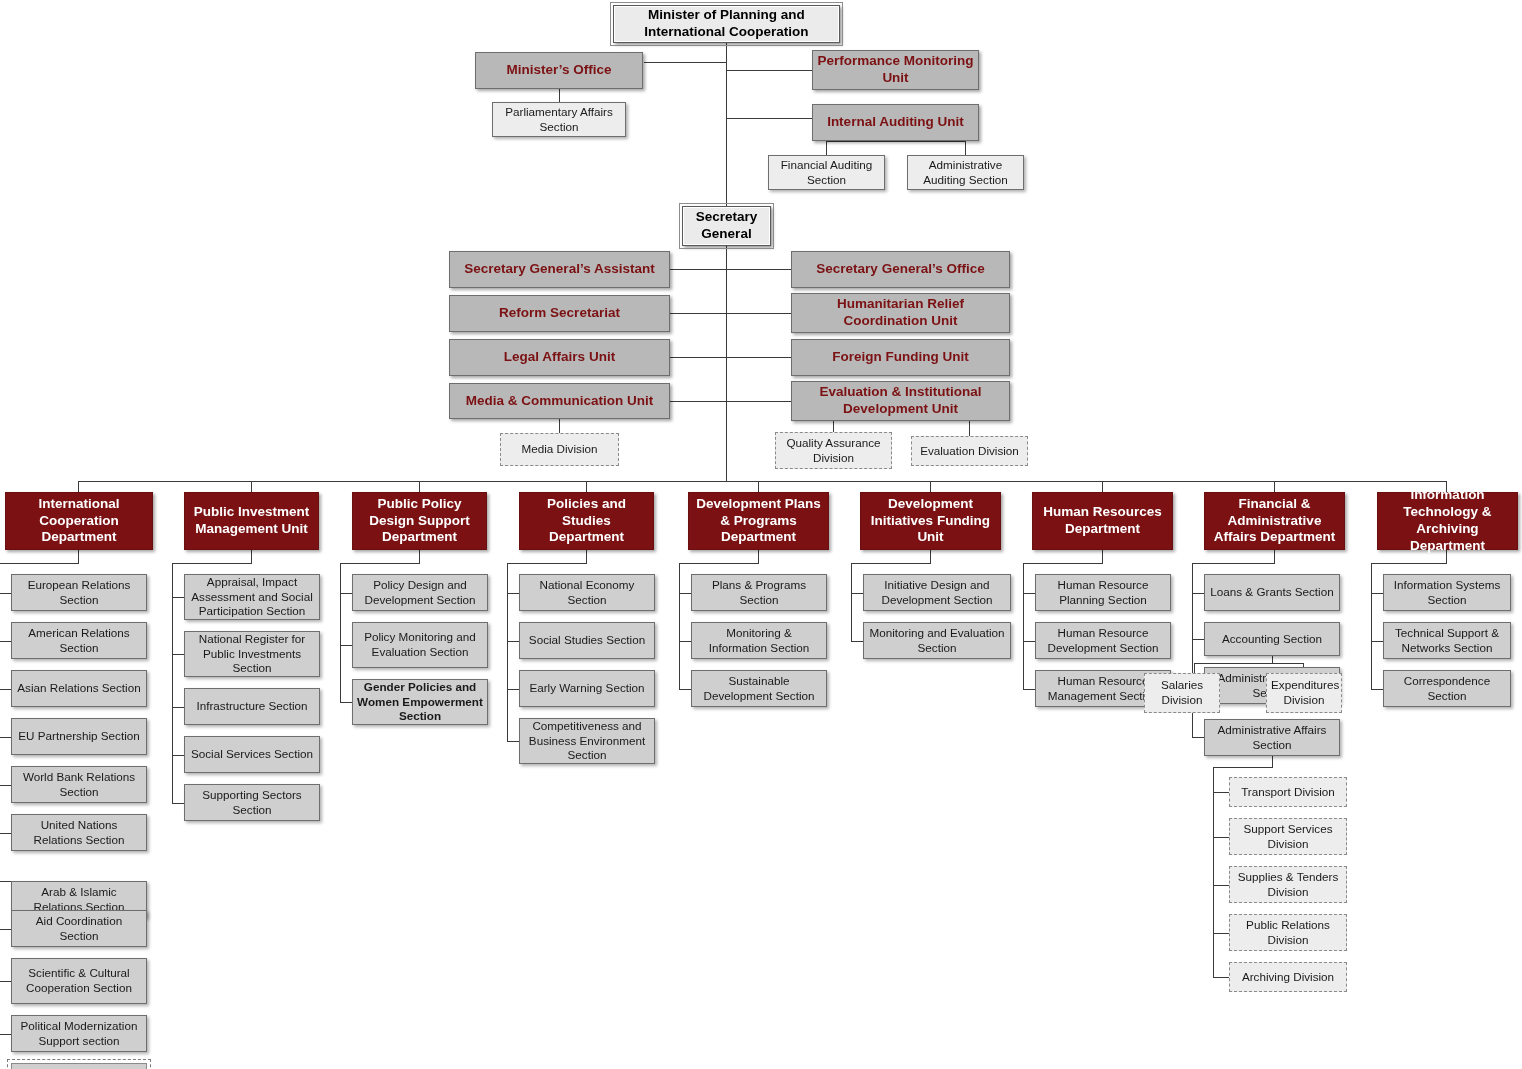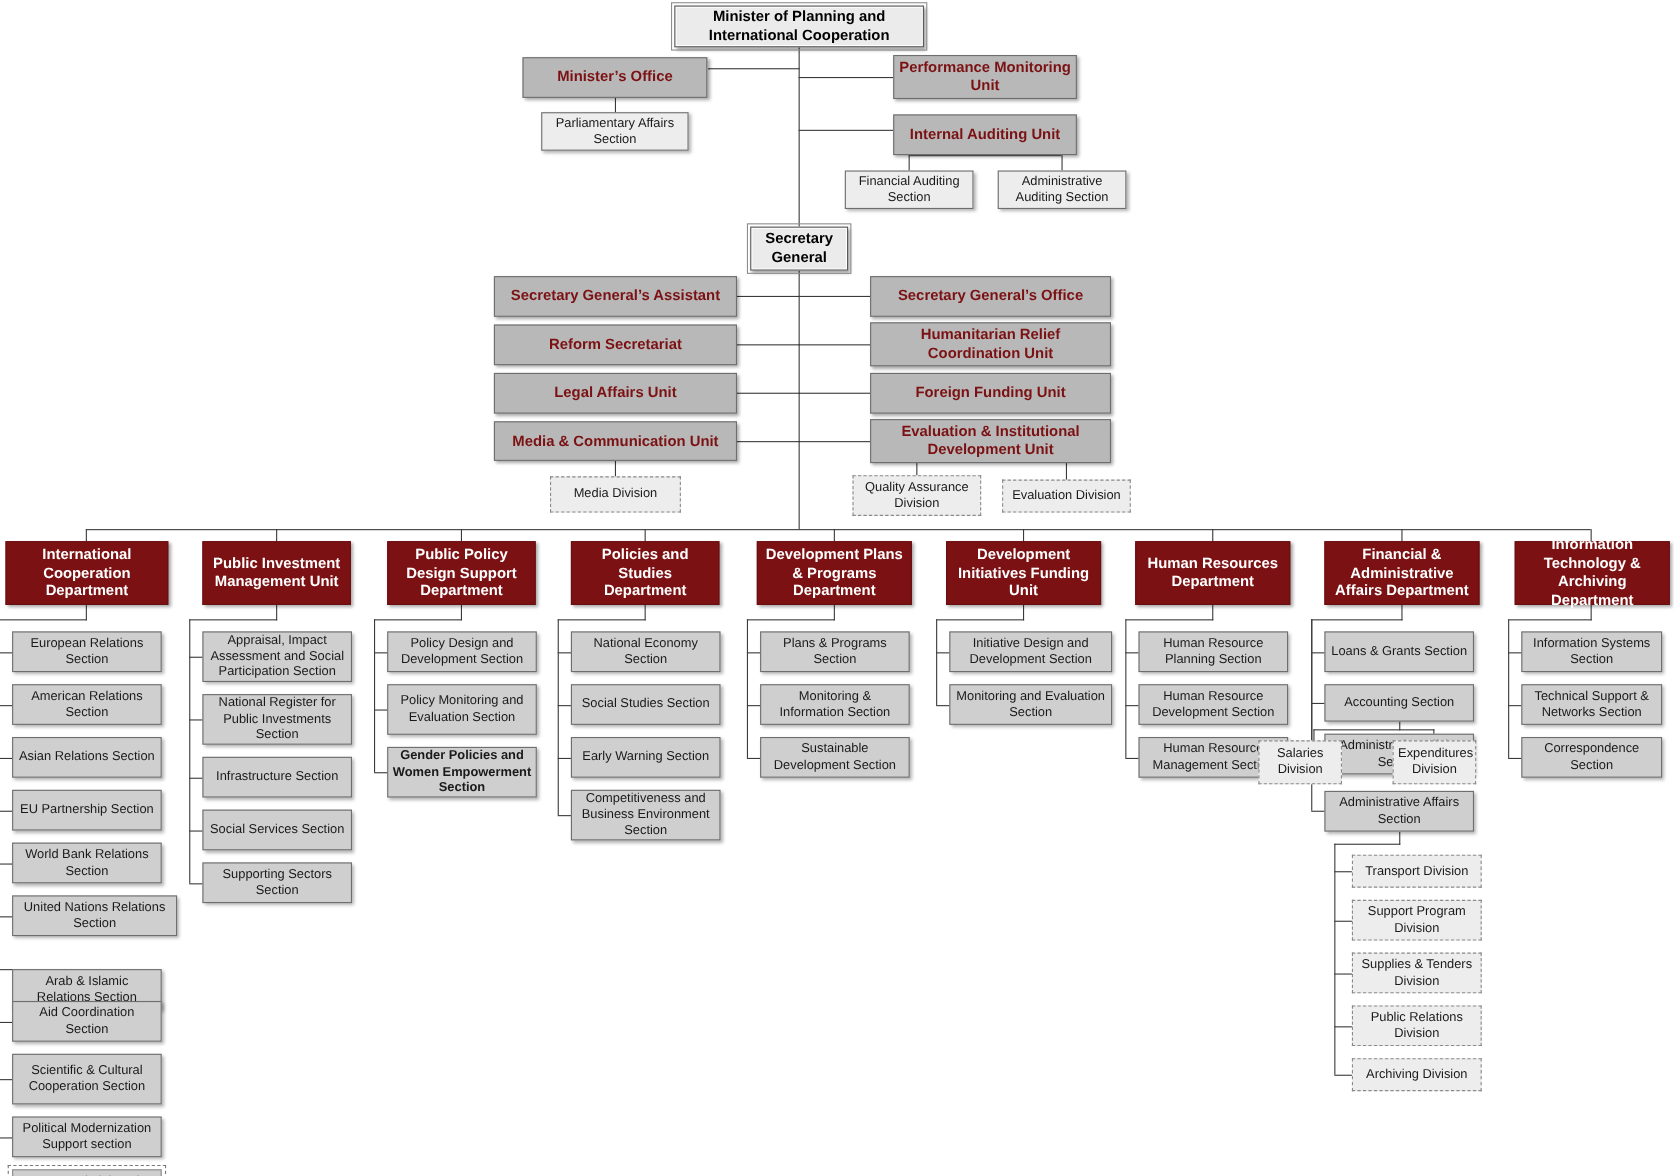--- a/index.html
+++ b/index.html
@@ -244,21 +244,21 @@
       </div>
       <div class="ln" style="left: -1px; top: 689px; width: 13px; height: 1px; background: rgb(58, 58, 58); position: absolute; z-index: 1;"></div>
       <div class="box lvl-section" style="left: 11px; top: 718px; width: 136px; height: 37px;">
         <span class="lbl">EU Partnership Section</span>
       </div>
       <div class="ln" style="left: -1px; top: 737px; width: 13px; height: 1px; background: rgb(58, 58, 58); position: absolute; z-index: 1;"></div>
       <div class="box lvl-section" style="left: 11px; top: 766px; width: 136px; height: 37px;">
         <span class="lbl">World Bank Relations Section</span>
       </div>
       <div class="ln" style="left: -1px; top: 785px; width: 13px; height: 1px; background: rgb(58, 58, 58); position: absolute; z-index: 1;"></div>
-      <div class="box lvl-section" style="left: 11px; top: 814px; width: 150px; height: 37px; text-align: center;">
+      <div class="box lvl-section" style="left: 11px; top: 814px; width: 136px; height: 37px; text-align: center;">
         <span class="lbl">United Nations Relations Section</span>
       </div>
       <div class="ln" style="left: -1px; top: 833px; width: 13px; height: 1px; background: rgb(58, 58, 58); position: absolute; z-index: 1;"></div>
       <div class="box lvl-section" style="left: 11px; top: 862px; width: 136px; height: 37px; margin-top: 19px;">
         <span class="lbl">Arab &amp; Islamic Relations Section</span>
       </div>
       <div class="ln" style="left: -1px; top: 881px; width: 13px; height: 1px; background: rgb(58, 58, 58); position: absolute; z-index: 1;"></div>
       <div class="box lvl-section" style="left: 11px; top: 910px; width: 136px; height: 37px;">
         <span class="lbl">Aid Coordination Section</span>
       </div>
@@ -423,21 +423,21 @@
       </div>
       <div class="ln" style="left: 1192px; top: 737px; width: 13px; height: 1px; background: rgb(58, 58, 58); position: absolute; z-index: 1;"></div>
       <div class="ln" style="left: 1192px; top: 563px; width: 1px; height: 174px; background: rgb(58, 58, 58); position: absolute; z-index: 1;"></div>
       <div class="ln" style="left: 1272px; top: 756px; width: 1px; height: 12px; background: rgb(58, 58, 58); position: absolute; z-index: 1;"></div>
       <div class="ln" style="left: 1213px; top: 767px; width: 60px; height: 1px; background: rgb(58, 58, 58); position: absolute; z-index: 1;"></div>
       <div class="box lvl-division" style="left: 1229px; top: 777px; width: 118px; height: 30px;">
         <span class="lbl">Transport Division</span>
       </div>
       <div class="ln" style="left: 1213px; top: 792px; width: 17px; height: 1px; background: rgb(58, 58, 58); position: absolute; z-index: 1;"></div>
       <div class="box lvl-division" style="left: 1229px; top: 818px; width: 118px; height: 37px;">
-        <span class="lbl">Support Program Division</span>
+        <span class="lbl">Support Services Division</span>
       </div>
       <div class="ln" style="left: 1213px; top: 837px; width: 17px; height: 1px; background: rgb(58, 58, 58); position: absolute; z-index: 1;"></div>
       <div class="box lvl-division" style="left: 1229px; top: 866px; width: 118px; height: 37px;">
         <span class="lbl">Supplies &amp; Tenders Division</span>
       </div>
       <div class="ln" style="left: 1213px; top: 885px; width: 17px; height: 1px; background: rgb(58, 58, 58); position: absolute; z-index: 1;"></div>
       <div class="box lvl-division" style="left: 1229px; top: 914px; width: 118px; height: 37px;">
         <span class="lbl">Public Relations Division</span>
       </div>
       <div class="ln" style="left: 1213px; top: 933px; width: 17px; height: 1px; background: rgb(58, 58, 58); position: absolute; z-index: 1;"></div>

